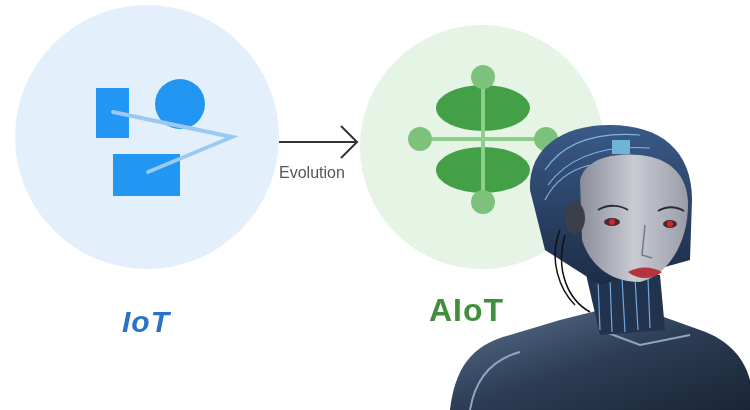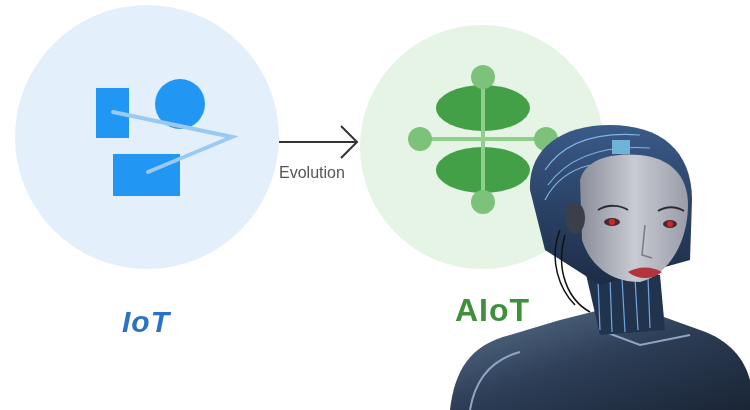--- a/index.html
+++ b/index.html
@@ -11,21 +11,21 @@
   .stage { position: absolute; left: 0; top: 0; width: 750px; height: 410px; }
   .node-circle {
     position: absolute; border-radius: 50%;
   }
   #iot-circle { left: 15px; top: 5px; width: 264px; height: 264px; background: #e3f0fc; }
   #aiot-circle { left: 360px; top: 25px; width: 244px; height: 244px; background: #e6f4e6; }
   .label {
     position: absolute; font-weight: bold; font-size: 30px; letter-spacing: 1px;
   }
   #iot-label { left: 122px; top: 305px; color: #2a72c8; font-style: italic; }
-  #aiot-label { left: 455px; top: 292px; color: #3f8f3b; font-size: 32px; text-align: right; }
+  #aiot-label { left: 429px; top: 292px; color: #3f8f3b; font-size: 32px; text-align: right; }
   #evolution-label {
     position: absolute; left: 279px; top: 164px; font-size: 16px; color: #555555;
   }
   svg { position: absolute; left: 0; top: 0; }
 </style>
 </head>
 <body>
 
 <div class="stage">
 

